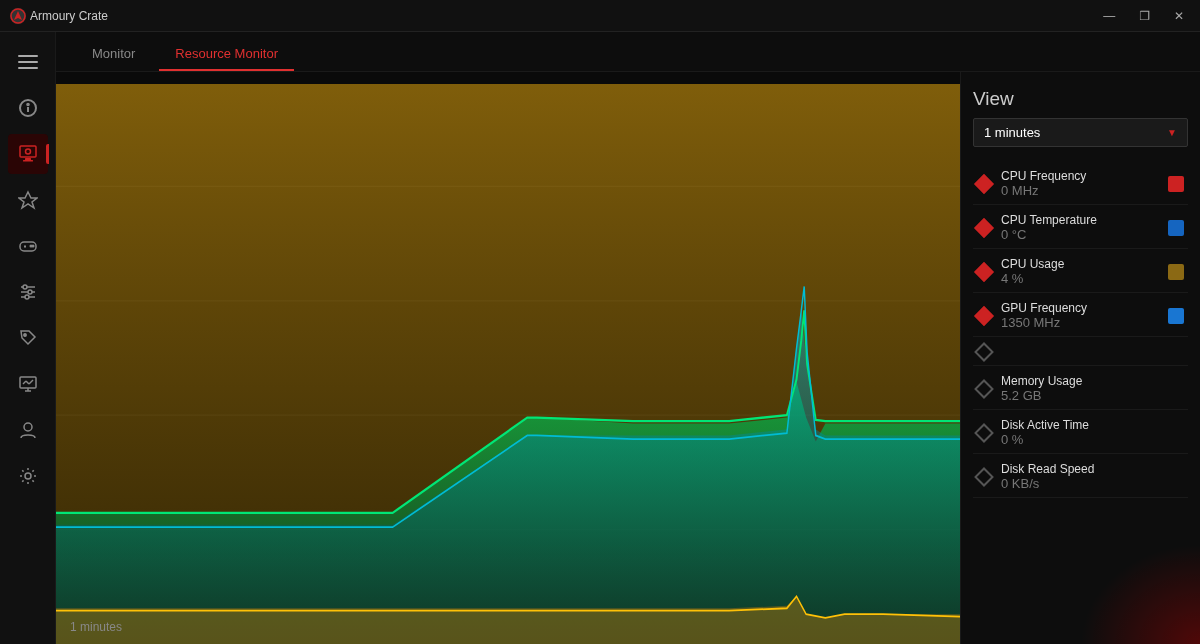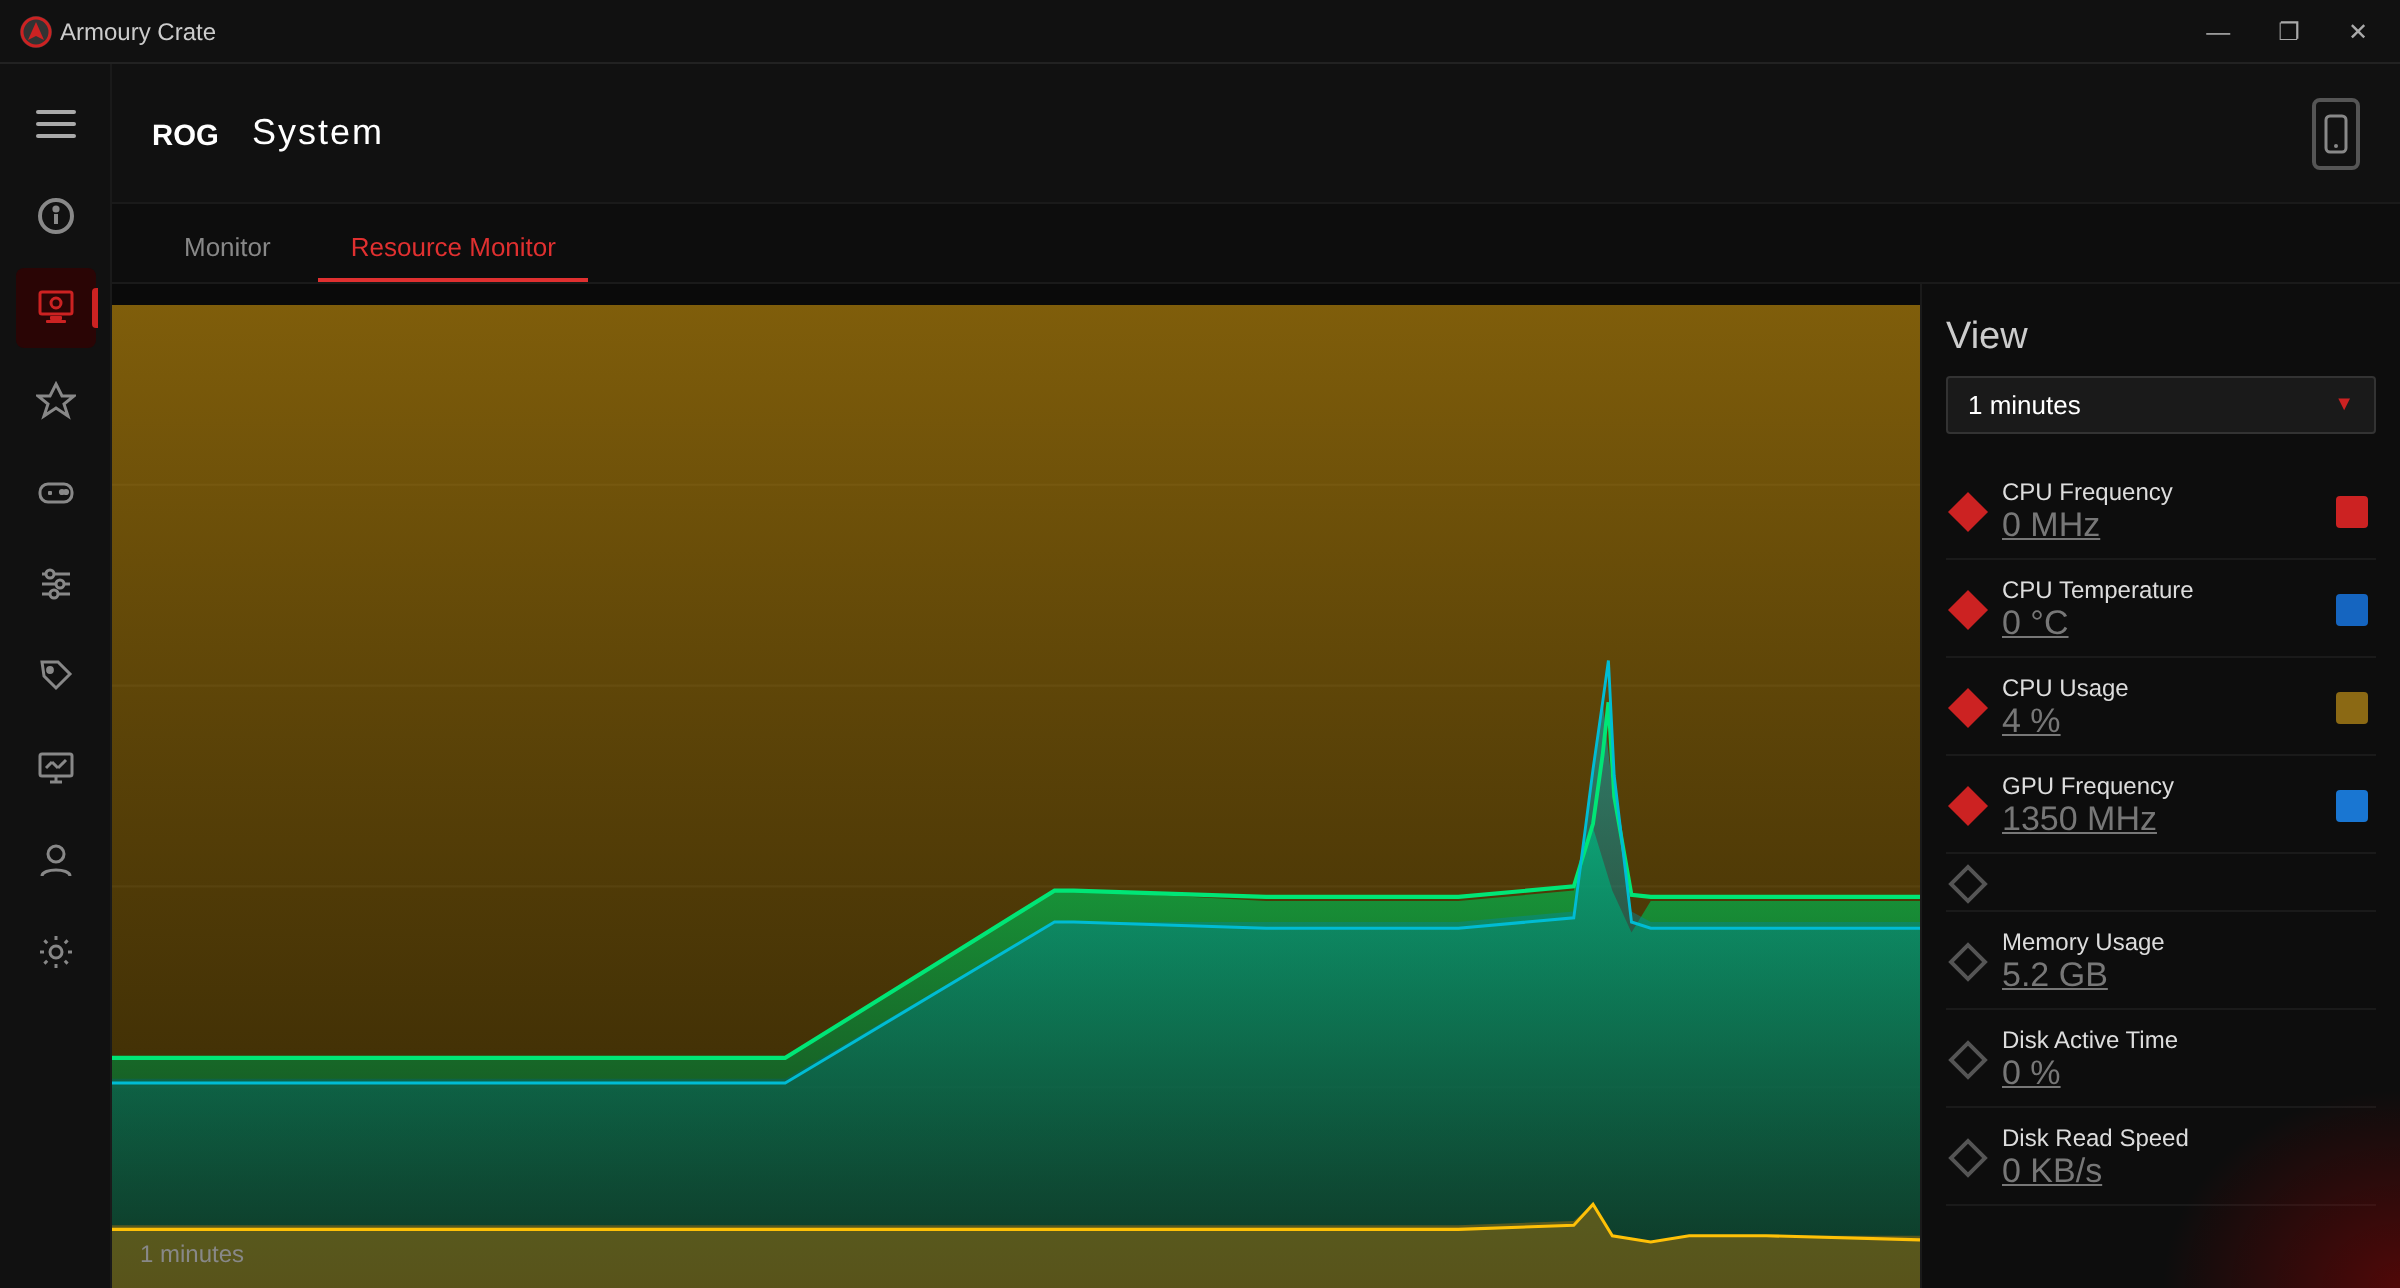--- a/index.html
+++ b/index.html
@@ -256,23 +256,22 @@
       background: #cc2222;
     }
     .metric-text {
       flex: 1;
     }
     .metric-name {
       font-size: 12px;
       color: #ddd;
     }
     .metric-value {
-      font-size: 17px;
+      font-size: 13px;
       color: #777;
-      text-decoration: underline;
     }
     .metric-color-swatch {
       width: 16px;
       height: 16px;
       border-radius: 2px;
       flex-shrink: 0;
     }
 
     
     .grid-line {
@@ -384,37 +383,20 @@
     <div class="sidebar-item">
       <svg viewBox="0 0 20 20" fill="none" stroke="#888" stroke-width="1.5">
         <circle cx="10" cy="10" r="3"></circle>
         <path d="M10 2 L10 4 M10 16 L10 18 M2 10 L4 10 M16 10 L18 10 M4.2 4.2 L5.6 5.6 M14.4 14.4 L15.8 15.8 M4.2 15.8 L5.6 14.4 M14.4 5.6 L15.8 4.2" stroke="#888"></path>
       </svg>
     </div>
   </div>
 
   <div class="main-content">
 
-    <div class="header">
-      <div class="logo-area">
-
-        <svg class="rog-logo" viewBox="0 0 60 40" fill="white">
-          <text x="0" y="28" font-size="22" font-weight="bold" font-family="Arial" fill="white">ROG</text>
-        </svg>
-        <span class="system-label">System</span>
-      </div>
-      <div class="header-right">
-        <div class="phone-icon">
-          <svg width="12" height="20" viewBox="0 0 12 20">
-            <rect x="1" y="1" width="10" height="18" rx="2" fill="none" stroke="#888" stroke-width="1.5"></rect>
-            <circle cx="6" cy="16" r="1" fill="#888"></circle>
-          </svg>
-        </div>
-      </div>
-    </div>
 
     <div class="tabs-bar">
       <div class="tab">Monitor</div>
       <div class="tab active">Resource Monitor</div>
     </div>
 
     <div class="content-area">
 
       <div class="chart-wrapper">
         <svg class="chart-canvas" viewBox="0 0 940 480" preserveAspectRatio="none" xmlns="http://www.w3.org/2000/svg">

